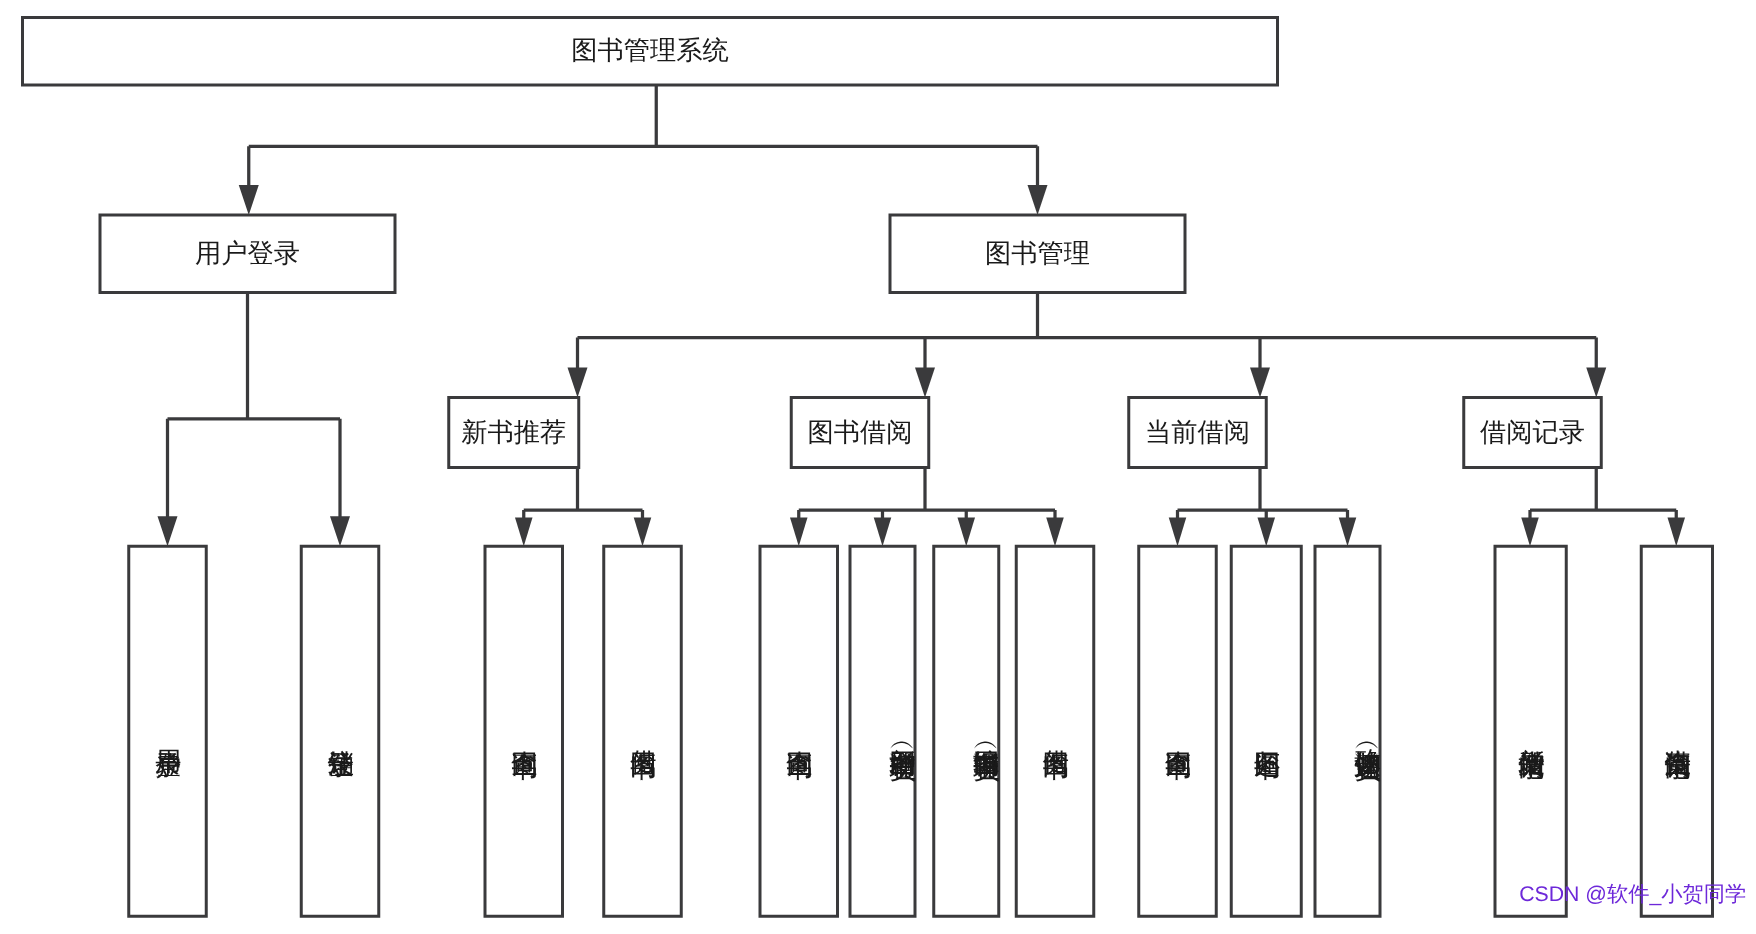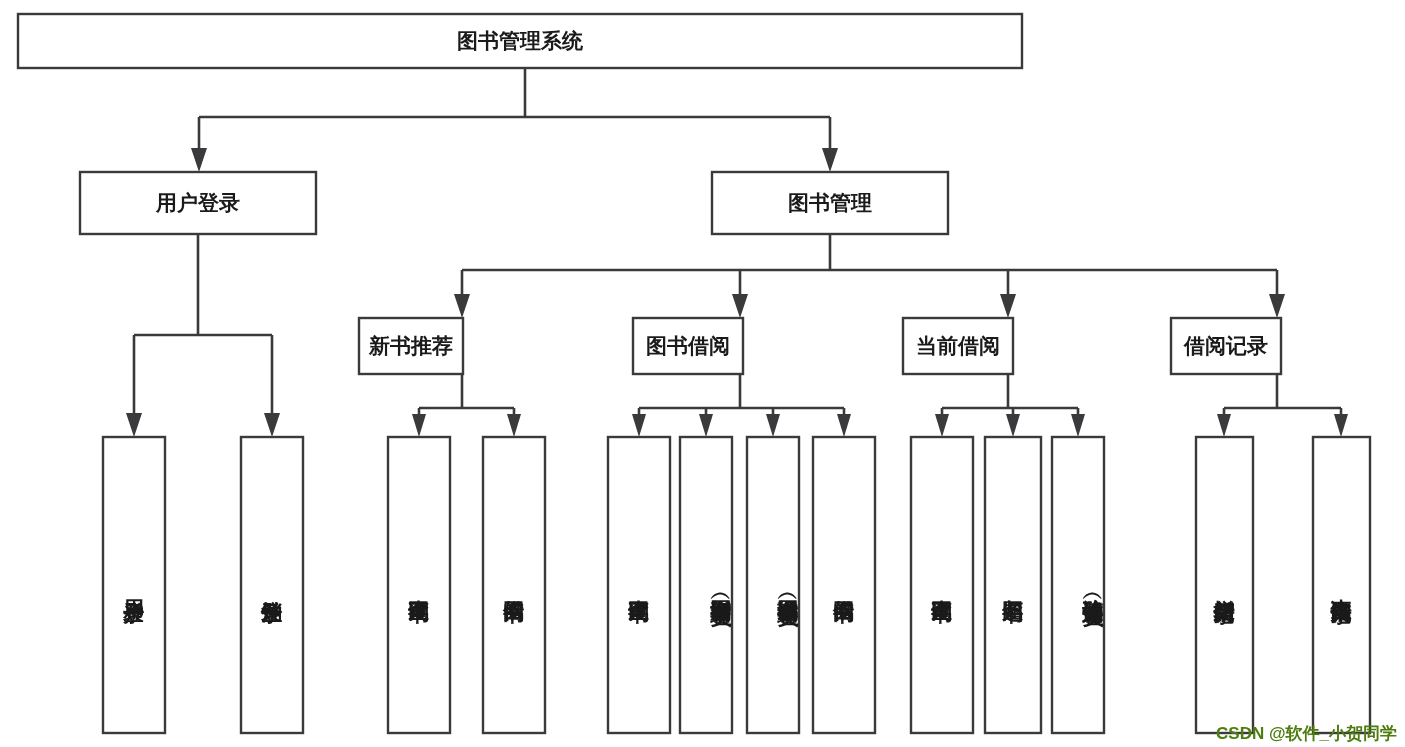--- a/index.html
+++ b/index.html
@@ -11,21 +11,20 @@
     width: 1405px;
     height: 747px;
     overflow: hidden;
     font-family: "Liberation Sans", "DejaVu Sans", sans-serif;
   }
   #diagram-root {
     position: relative;
     width: 1405px;
     height: 747px;
     background: #ffffff;
-    font-weight: bold;
   }
   svg#flow-svg {
     position: absolute;
     top: 0;
     left: 0;
     width: 1405px;
     height: 747px;
     display: block;
   }
   .node-box {
@@ -61,22 +60,22 @@
     letter-spacing: 1px;
     display: flex;
     align-items: center;
     justify-content: center;
     white-space: nowrap;
     pointer-events: none;
   }
   .watermark {
     position: absolute;
     right: 8px;
-    bottom: 2px;
-    color: #4d7c0f;
+    bottom: 20px;
+    color: #6d28d9;
     font-size: 17px;
     font-family: "Liberation Sans", "DejaVu Sans", sans-serif;
     white-space: nowrap;
   }
 </style>
 </head>
 <body>
 
 <div id="diagram-root">
 

